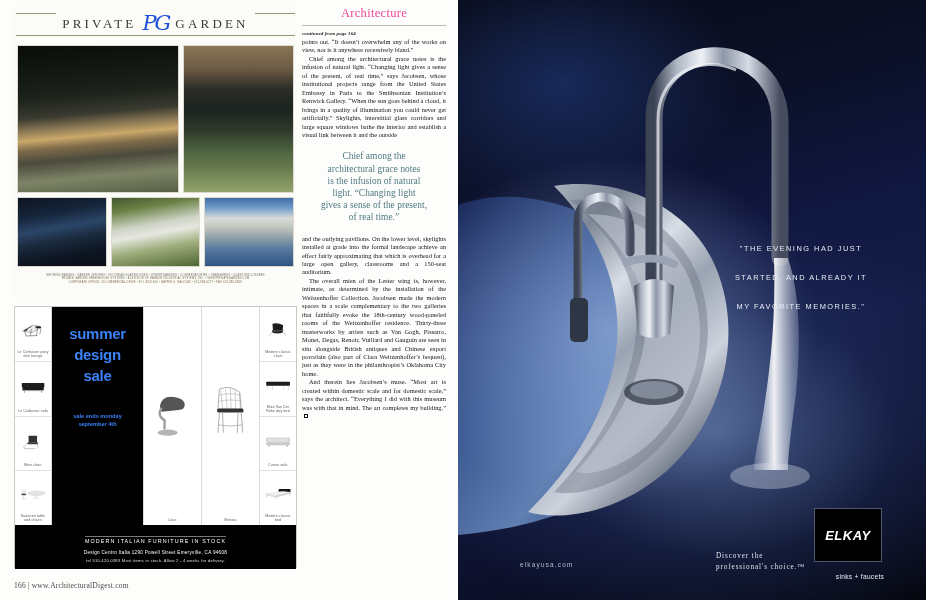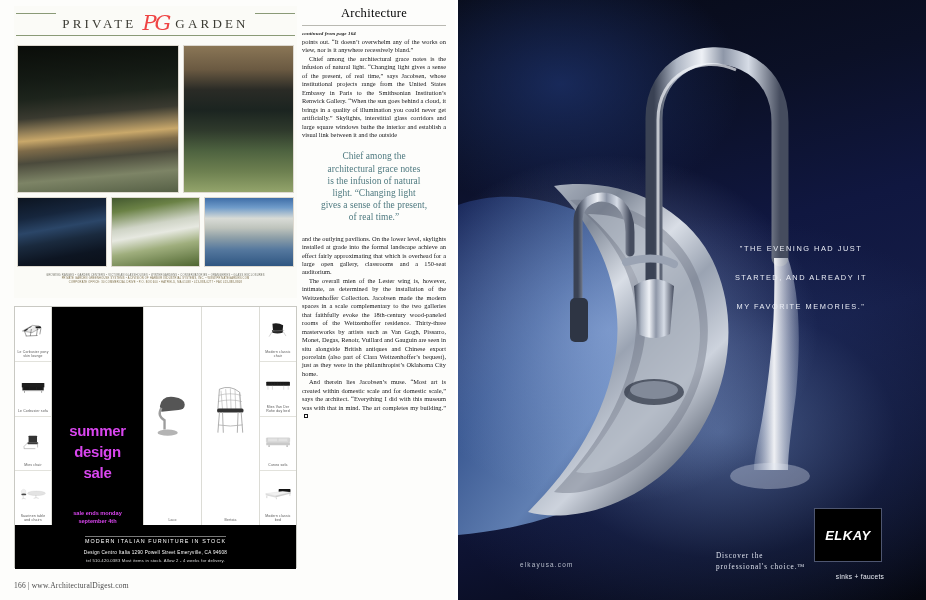--- a/index.html
+++ b/index.html
@@ -18,21 +18,21 @@
   .pg-rule.top { top: 7px; }
   .pg-rule.bot { top: 29px; }
   .pg-title {
     position: absolute; left: 0; right: 0; top: 7px; height: 22px;
     display: flex; align-items: center; justify-content: center; gap: 4px;
     font-family: "Liberation Serif", serif; letter-spacing: 3.2px;
     font-size: 13px; color: #3b3b33; background: #fbfbf7; padding: 0 6px; width: fit-content; margin: 0 auto;
   }
   .pg-title .mono-pg {
     font-family: "DejaVu Serif", serif; font-style: italic; font-size: 21px;
-    color: #ef4444; letter-spacing: -2px; margin: 0 2px; position: relative; top: -1px; text-align: right;
+    color: #1d4ed8; letter-spacing: -2px; margin: 0 2px; position: relative; top: -1px; text-align: right;
   }
   .pg-grid { margin-top: 2px; padding: 3px; }
   .pg-row1 { display: flex; gap: 4px; height: 148px; }
   .pg-row2 { display: flex; gap: 4px; height: 70px; margin-top: 4px; }
   .ph { border: 1px solid #ddd9d0; background-size: cover; background-position: center; }
 
   .ph-conservatory {
     flex: 0 0 162px;
     background: linear-gradient(175deg,#0a0d09 0%,#141a14 22%,#1d241c 34%,#3a3a30 46%,#8c7a55 54%,#c9a86a 60%,#7e6b49 66%,#4b4a3c 74%,#7d8466 86%,#566046 100%);
   }
@@ -50,21 +50,21 @@
     font-size: 2.6px; line-height: 3.4px; letter-spacing: .25px;
     color: #6d6d62; text-transform: uppercase;
   }
   .pg-fine .l2 { color: #7a6a45; }
 
   
   .id-ad { position: relative; width: 283px; height: 262px; margin-top: 8px; background: #ffffff; border: 1px solid #c9c9c3; }
   .id-grid { display: flex; height: 218px; }
   .id-col { flex: 1; border-right: 1px solid #dcdcd6; display: flex; flex-direction: column; }
   .id-col:last-child { border-right: none; }
-  .id-col.dark { background: #000; flex: 0 0 92px; color: #d946ef; align-items: center; justify-content: flex-end; }
+  .id-col.dark { background: #000; flex: 0 0 92px; color: #3b82f6; align-items: center; justify-content: flex-start; }
 
   .id-cell { flex: 1; display: flex; flex-direction: column; align-items: center; justify-content: flex-end; padding: 3px 2px 2px; border-bottom: 1px solid #e2e2dc; }
   .id-cell:last-child { border-bottom: none; }
   .id-prod { flex: 1; width: 88%; display: flex; align-items: center; justify-content: center; }
   .id-cap { font-family: "Liberation Sans", sans-serif; font-size: 3.4px; color: #555; letter-spacing: .2px; text-align: center; padding-bottom: 1px; }
 
   .id-sale-title { font-family: "Liberation Sans", sans-serif; font-weight: bold; font-size: 15px; line-height: 21px; text-align: center; margin-top: 16px; letter-spacing: -.3px; }
   .id-sale-sub { font-family: "Liberation Sans", sans-serif; font-weight: bold; font-size: 5.6px; line-height: 8px; text-align: center; margin-top: 26px; }
 
   .id-footer { background: #000; color: #fff; height: 44px; padding-top: 4px; text-align: center; }
@@ -75,21 +75,21 @@
   .id-addr { font-family: "Liberation Sans", sans-serif; font-size: 4.6px; letter-spacing: .3px; margin-top: 3px; }
   .id-note { font-family: "Liberation Sans", sans-serif; font-size: 4.2px; letter-spacing: .2px; margin-top: 2.5px; color: #ddd; }
 
   
   .fsvg { width: 100%; height: 100%; }
 
   .page-footer { position: absolute; left: 14px; bottom: 10px; font-family: "Liberation Serif", serif; font-size: 7.5px; color: #4a4a4a; letter-spacing: .2px; }
 
   
   .article { position: absolute; left: 300px; top: 6px; width: 148px; height: 588px; padding: 0 2px; }
-  .art-head { font-family: "Liberation Serif", serif; font-size: 12.5px; color: #000000; text-align: center; letter-spacing: .3px; padding-bottom: 4px; }
+  .art-head { font-family: "Liberation Serif", serif; font-size: 12.5px; color: #ec4899; text-align: center; letter-spacing: .3px; padding-bottom: 4px; }
   .art-rule { height: 1px; background: #b9b9b2; margin-bottom: 5px; }
   .art-jump { font-family: "Liberation Serif", serif; font-style: italic; font-weight: bold; font-size: 5px; color: #222; margin-bottom: 2px; letter-spacing: .1px; }
   .art-p { font-family: "Liberation Serif", serif; font-size: 6.4px; line-height: 8.45px; text-align: justify; color: #17171a; }
   .art-p + .art-p { text-indent: 7px; }
   .pull {
     font-family: "Liberation Serif", serif; color: #4f7a80;
     font-size: 9.4px; line-height: 12.2px; text-align: center;
     padding: 11px 2px 11px; letter-spacing: .05px;
   }
   .art-endmark { display: inline-block; width: 4px; height: 4px; border: 1px solid #17171a; margin-left: 2px; position: relative; top: -.5px; }

